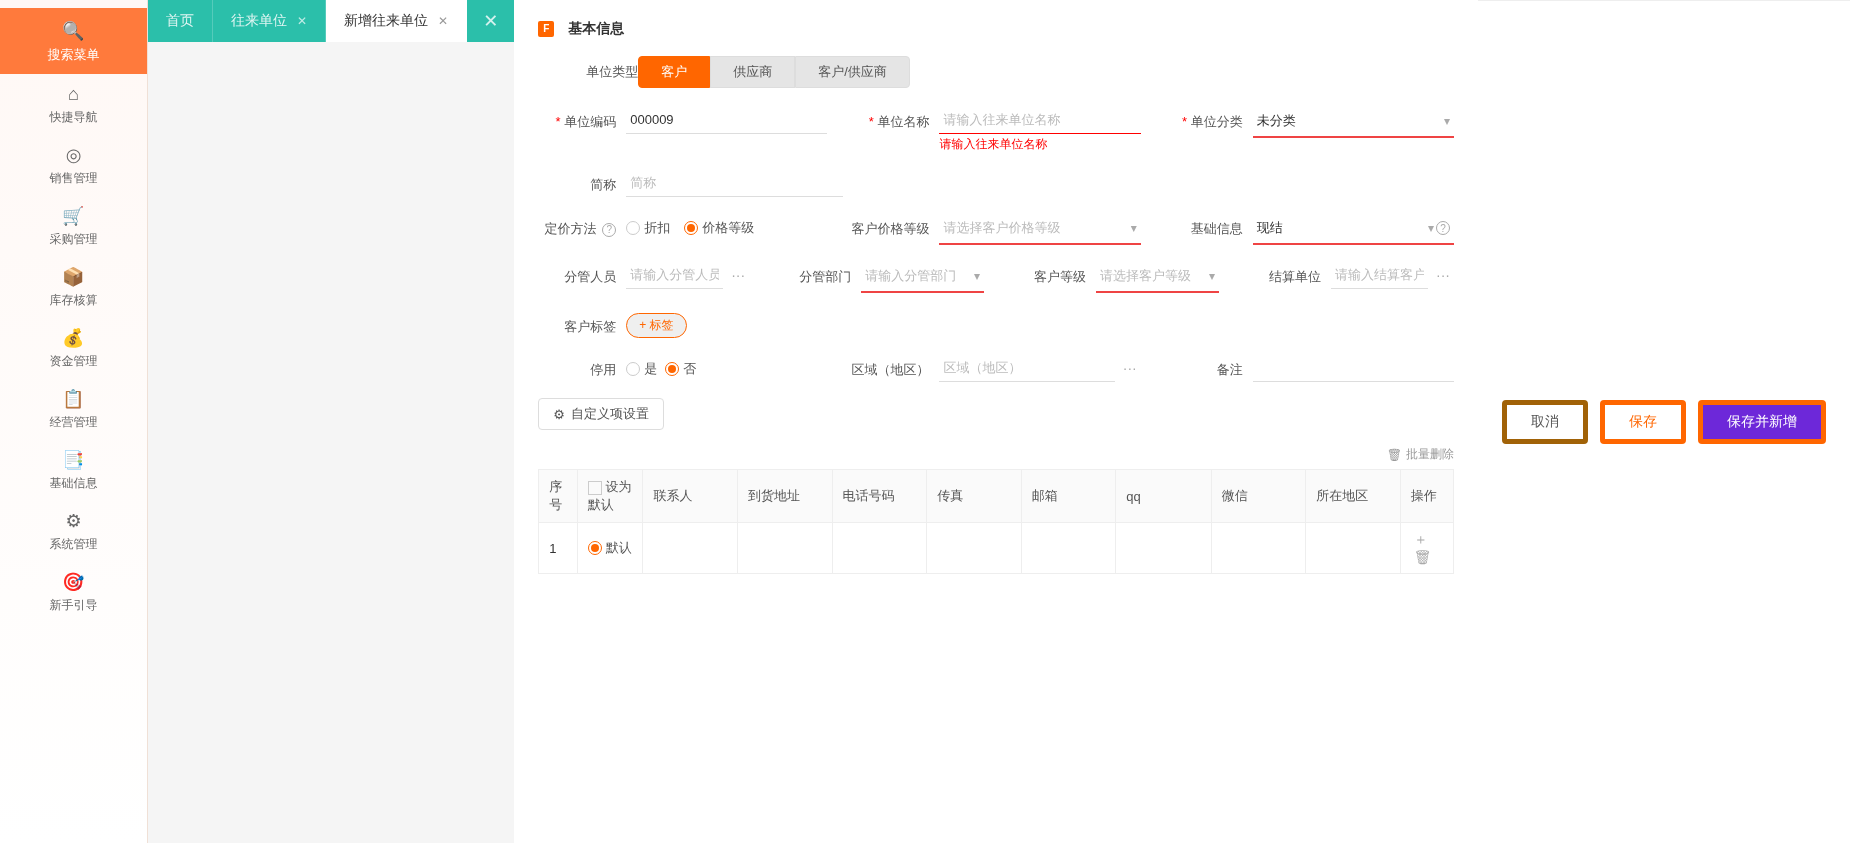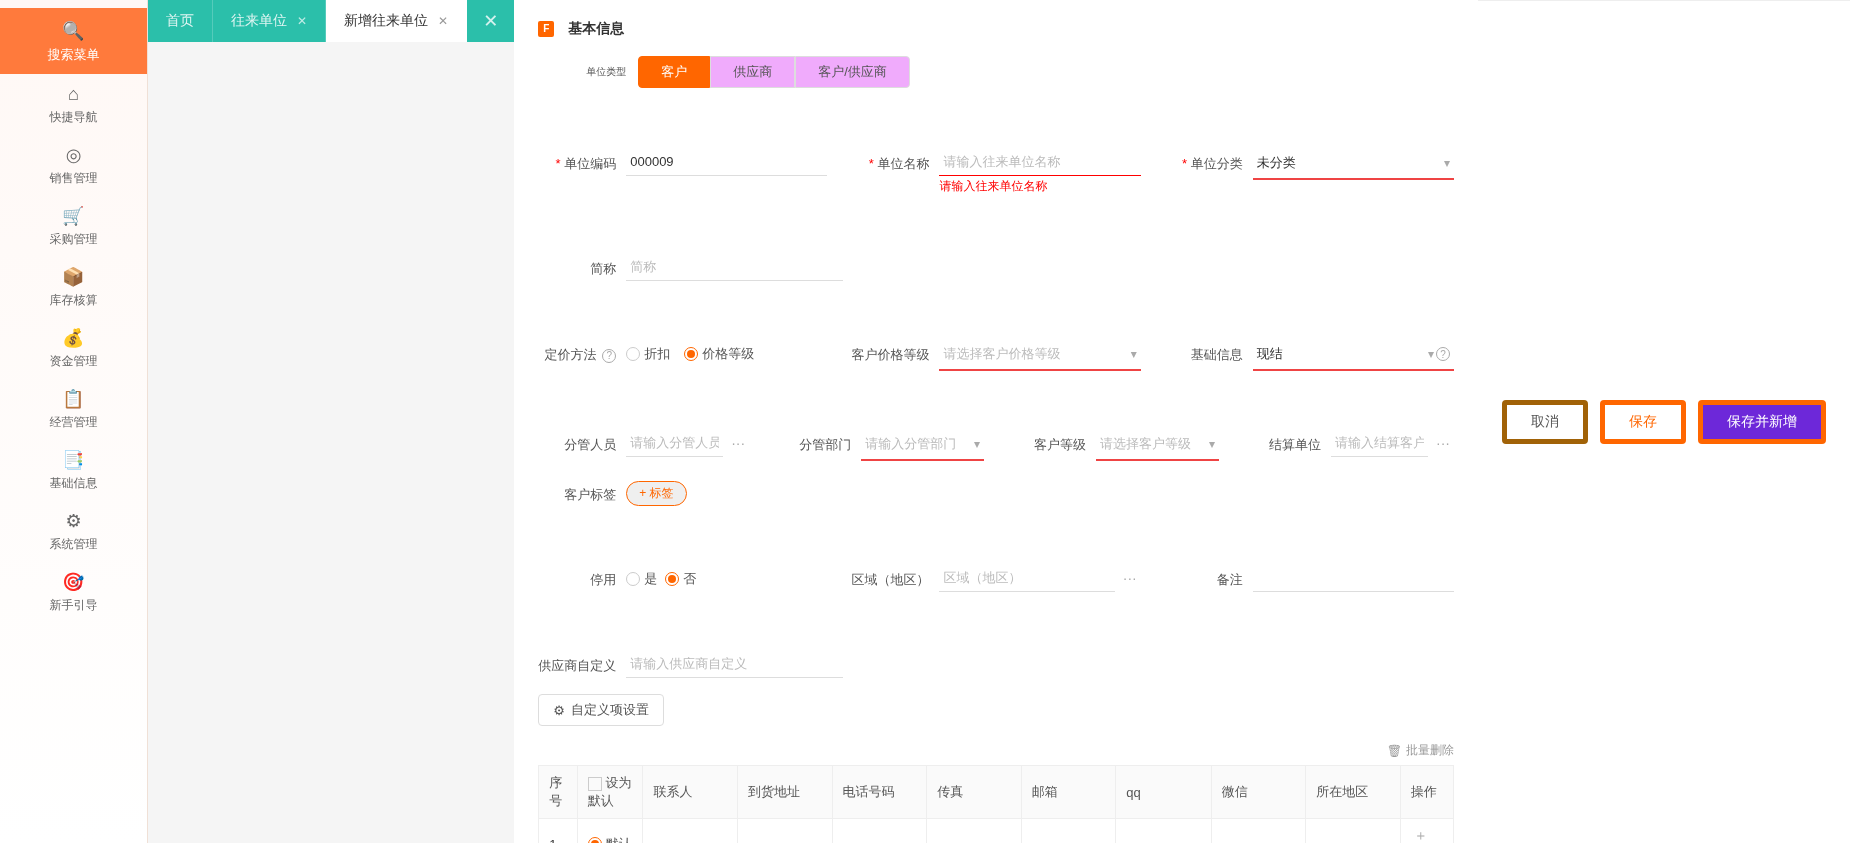--- a/index.html
+++ b/index.html
@@ -111,28 +111,27 @@
     
     .unit-type-row {
       display: flex;
       align-items: center;
       margin-bottom: 18px;
       gap: 0;
     }
     .unit-type-label {
       width: 100px;
       text-align: right;
-      padding-right: 12px;
       color: #555;
-      font-size: 10px;
+      font-size: 13px;
     }
     .type-btn {
       padding: 6px 22px;
       border: 1px solid #ddd;
-      background: #f0abfc;
+      background: #e5e5e5;
       color: #555;
       cursor: pointer;
       font-size: 13px;
     }
     .type-btn:first-of-type { border-radius: 4px 0 0 4px; }
     .type-btn:last-of-type { border-radius: 0 4px 4px 0; }
     .type-btn.active {
       background: #f60;
       color: #fff;
       border-color: #f60;
@@ -142,21 +141,20 @@
     .form-grid {
       display: grid;
       grid-template-columns: 1fr 1fr 1fr;
       gap: 16px 24px;
       margin-bottom: 16px;
     }
     .form-row {
       display: flex;
       align-items: flex-start;
       gap: 0;
-      margin-top: 42px;
     }
     .form-label {
       min-width: 88px;
       text-align: right;
       padding-right: 10px;
       color: #555;
       font-size: 13px;
       padding-top: 7px;
       flex-shrink: 0;
     }
@@ -599,28 +597,20 @@
         </div>
       </div>
       <div class="form-row">
         <div class="form-label">备注</div>
         <div class="form-field">
           <input class="form-input" type="text" style="">
         </div>
       </div>
     </div>
 
-    <div style="display:flex; margin-bottom:16px;">
-      <div class="form-row" style="width:33.33%;">
-        <div class="form-label">供应商自定义</div>
-        <div class="form-field">
-          <input class="form-input" type="text" placeholder="请输入供应商自定义" style="">
-        </div>
-      </div>
-    </div>
 
     <div class="custom-settings-btn">
       <span>⚙</span>
       <span>自定义项设置</span>
     </div>
 
     <div class="batch-delete">
       <span>🗑</span>
       <span>批量删除</span>
     </div>

